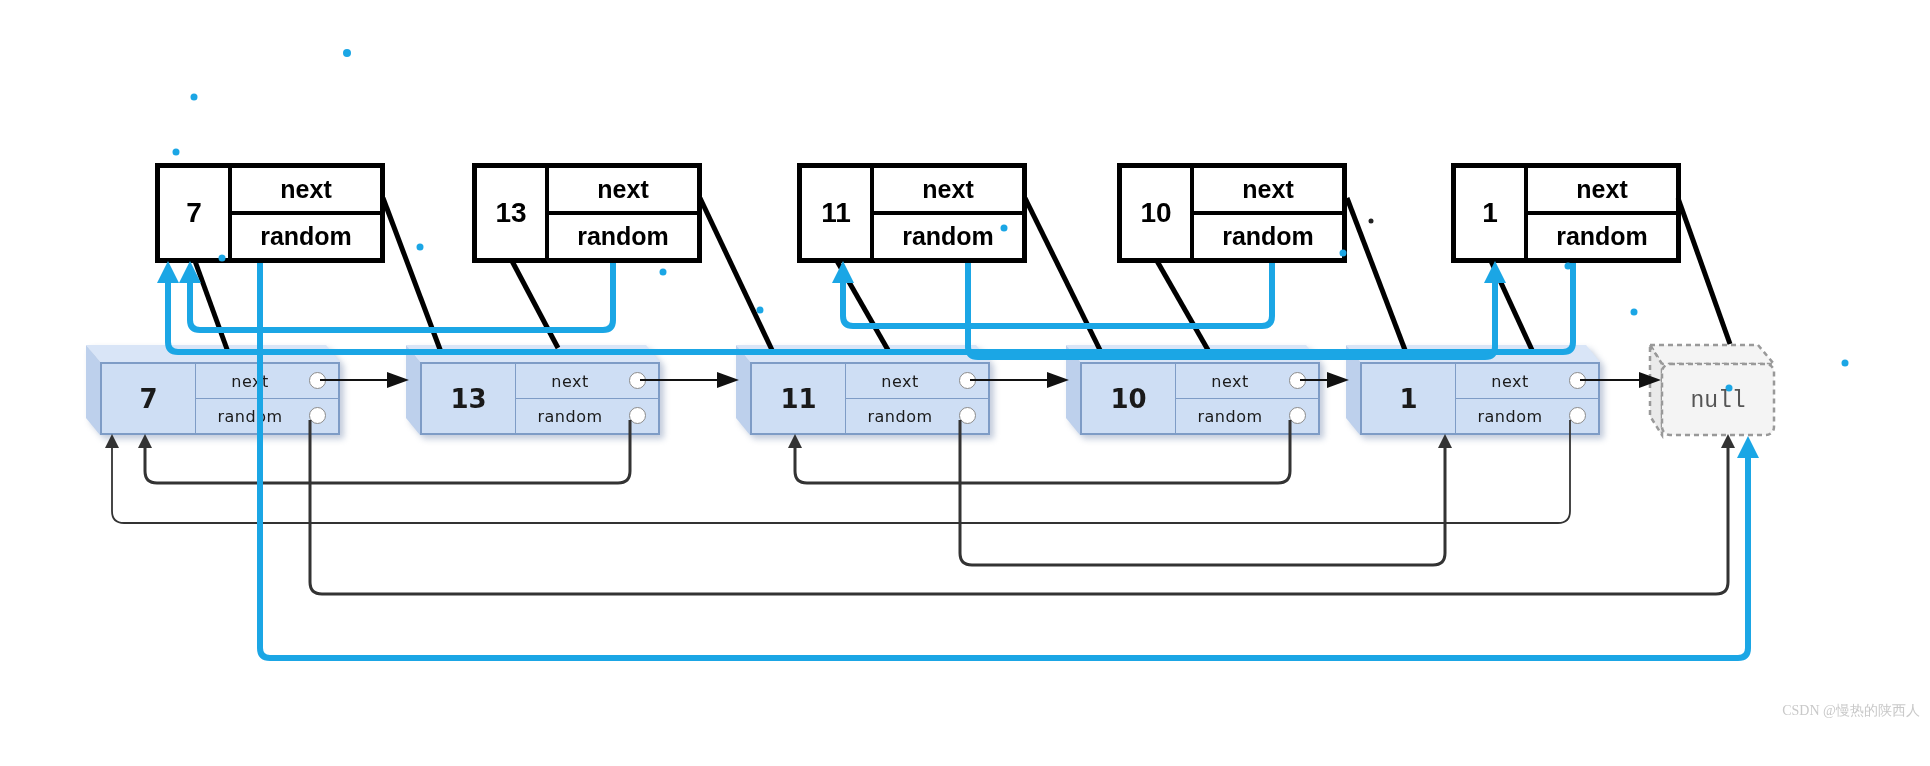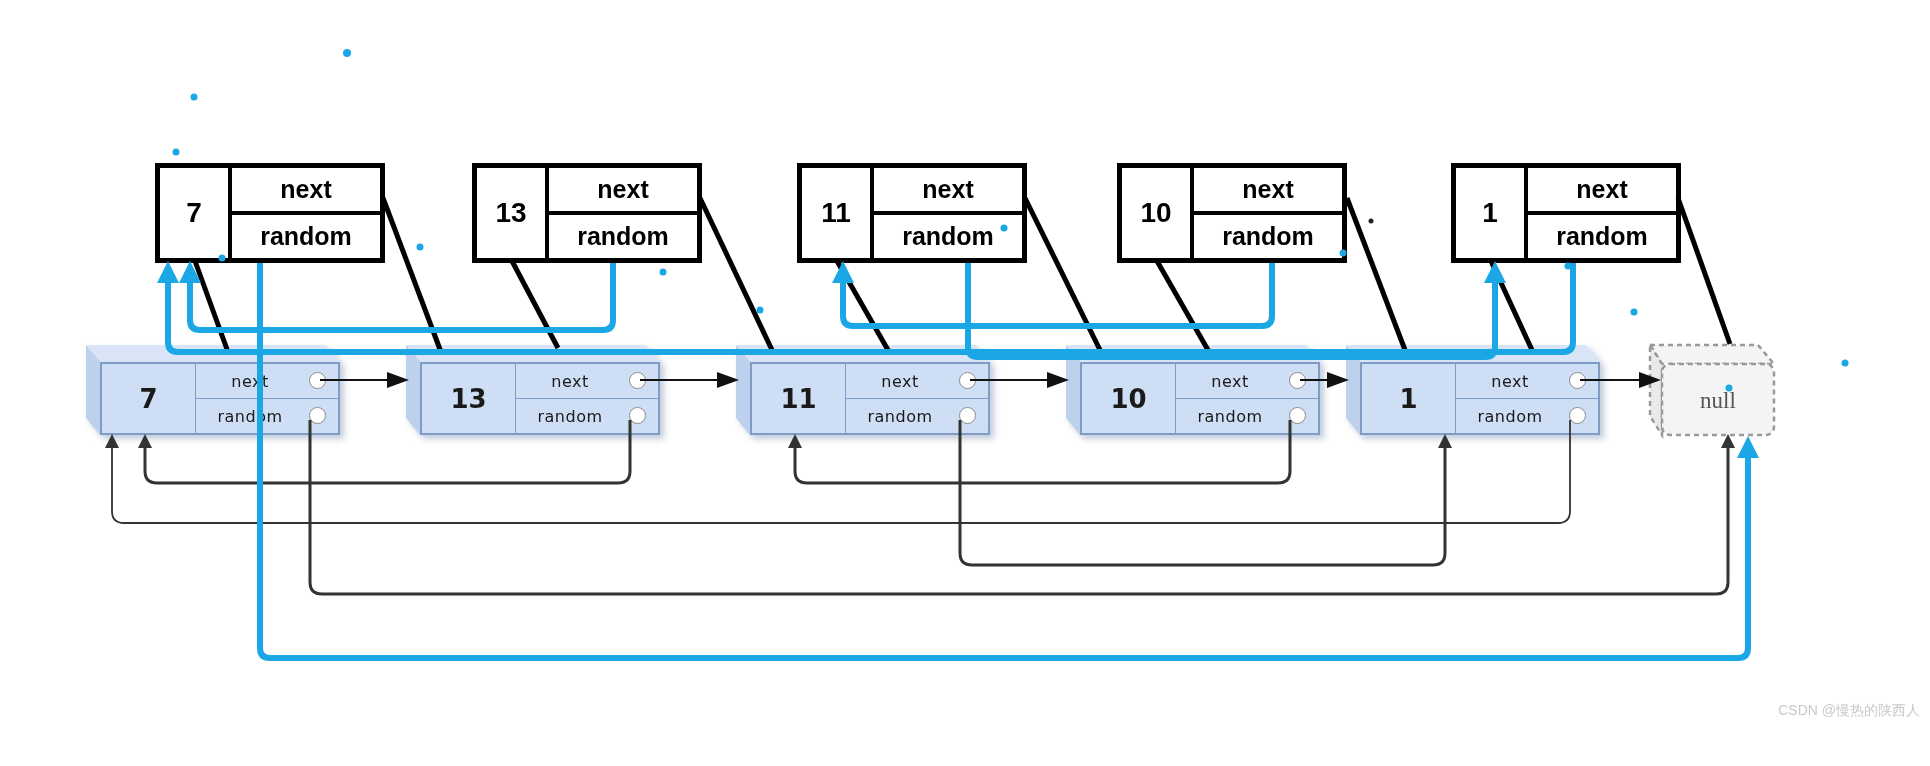--- a/index.html
+++ b/index.html
@@ -26,27 +26,27 @@
         font-size:26px;font-weight:600;color:#1a1a1a;font-family:"DejaVu Sans",sans-serif;}
   .bfields{flex:1;display:flex;flex-direction:column;}
   .brow{flex:1;position:relative;display:flex;align-items:center;}
   .brow2{border-top:1.5px solid #7e9cc6;}
   .blabel{flex:1;text-align:center;margin-right:34px;font-size:16px;color:#1a1a1a;
           font-family:"DejaVu Sans",sans-serif;letter-spacing:.5px;}
   .pcircle{position:absolute;right:12px;top:50%;margin-top:-9px;width:17px;height:17px;border-radius:50%;
            background:#fff;border:1.5px solid #8b8b8b;box-sizing:border-box;}
   
   #null-label{position:absolute;left:1662px;top:372px;width:112px;height:58px;z-index:6;
-              display:flex;align-items:center;justify-content:center;font-family:Liberation Serif, serif;
+              display:flex;align-items:center;justify-content:center;font-family:Liberation Mono, monospace;
               font-size:23px;color:#555;pointer-events:none;}
   
   #overlay{position:absolute;left:0;top:0;z-index:5;pointer-events:none;}
   
   #watermark{position:absolute;left:1690px;top:702px;width:230px;text-align:right;font-size:14px;
-             color:#c9c9c9;z-index:7;font-family:Liberation Sans, sans-serif;}
+             color:#c9c9c9;z-index:7;font-family:Liberation Serif, serif;}
 </style>
 </head>
 <body>
 
 <div id="canvas">
 
   <div id="top-row">
       <div class="tbox" style="left: 155px; top: 163px;">
         <div class="tval">7</div>
         <div class="tfields">

